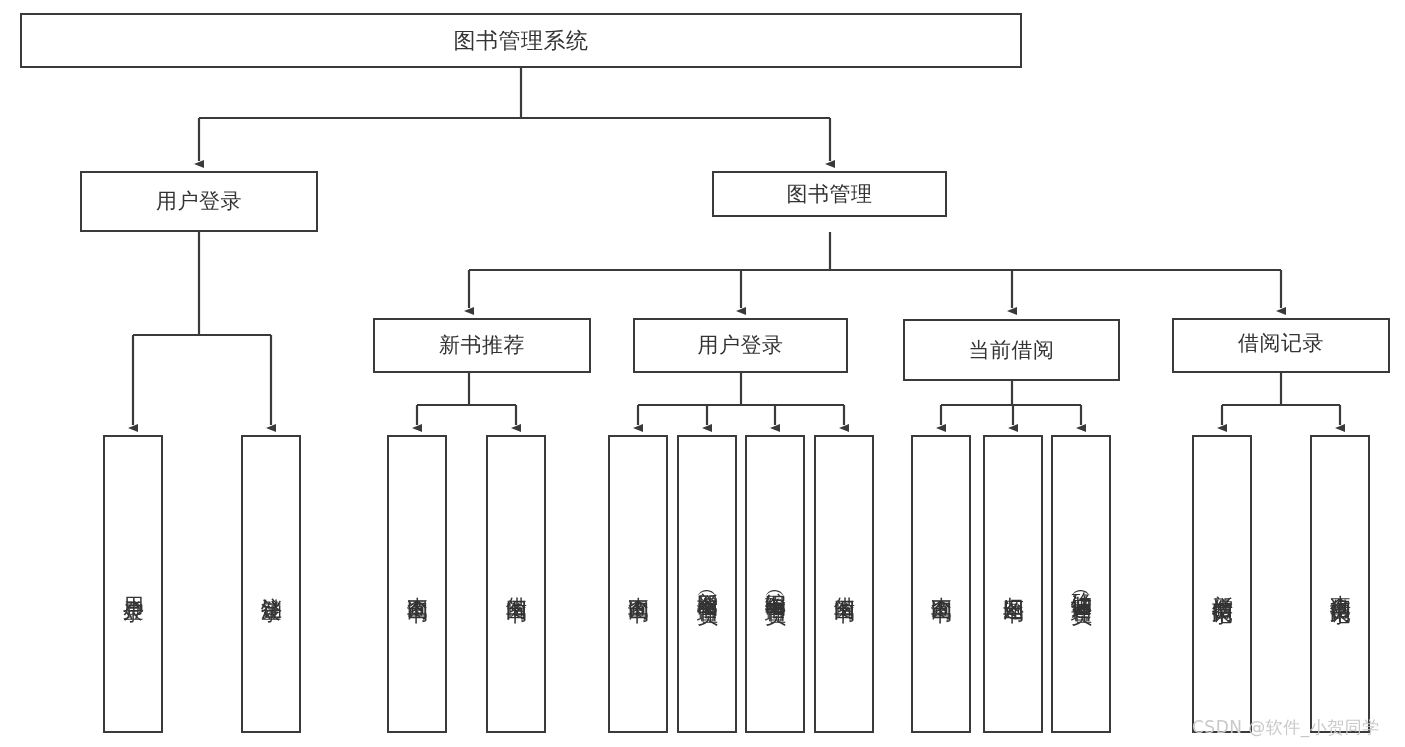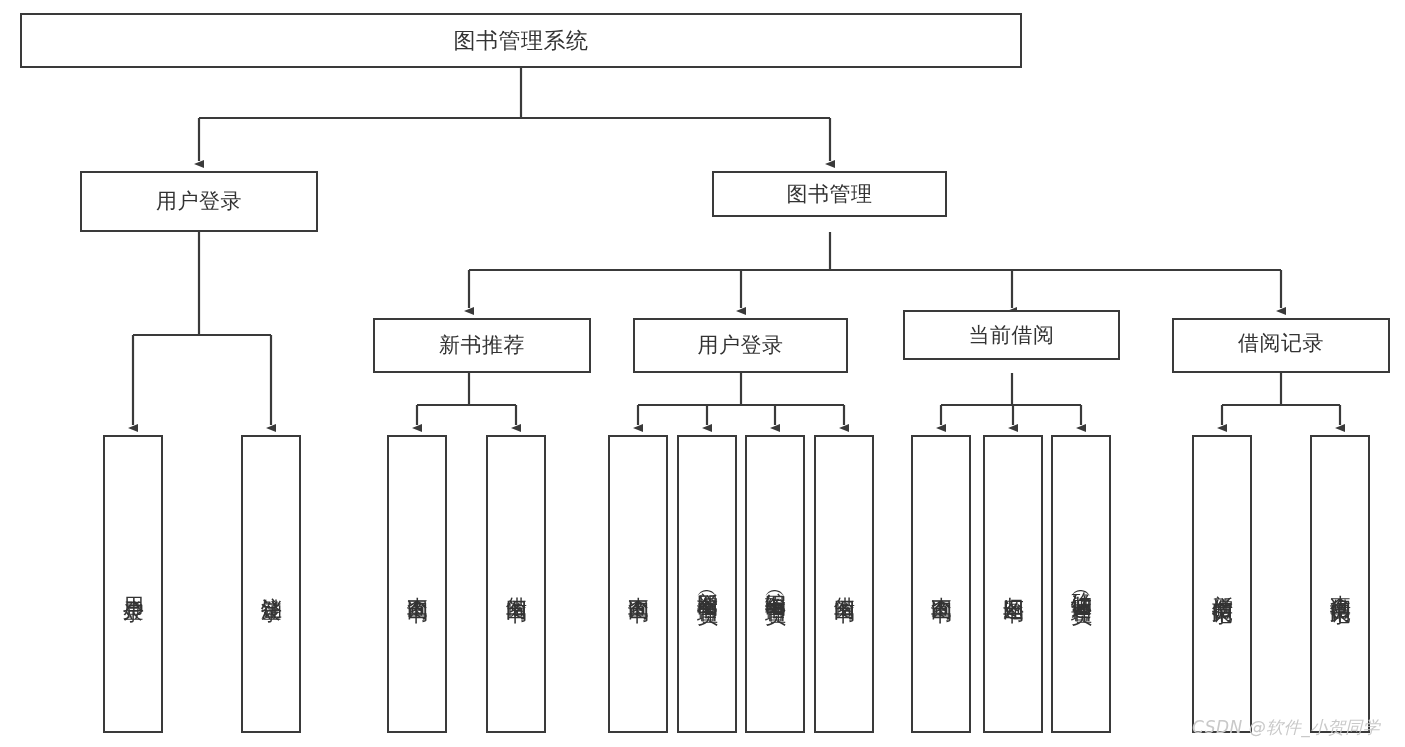--- a/index.html
+++ b/index.html
@@ -55,21 +55,20 @@
   .node-box.root .node-label {
     font-size: 22px;
   }
   .watermark {
     position: absolute;
     color: #c9c9c9;
     font-size: 17px;
     white-space: nowrap;
     letter-spacing: 0.5px;
     pointer-events: none;
-    font-style: italic;
   }
 </style>
 </head>
 <body>
 
 <div id="diagram-root">
   <svg id="diagram-svg" viewBox="0 0 1405 747" xmlns="http://www.w3.org/2000/svg">
     <defs>
       <marker id="arrowhead" markerWidth="8" markerHeight="10" refX="1" refY="5" orient="auto" markerUnits="userSpaceOnUse">
         <path d="M0,0 L8,0 L4,10 Z" fill="#3a3a3a"></path>
@@ -120,21 +119,21 @@
       </div>
       <div class="node-box" style="left: 712px; top: 171px; width: 235px; height: 46px;">
         <span class="node-label">图书管理</span>
       </div>
       <div class="node-box" style="left: 345px; top: 318px; width: 218px; height: 55px; margin-left: 28px;">
         <span class="node-label">新书推荐</span>
       </div>
       <div class="node-box" style="left: 633px; top: 318px; width: 215px; height: 55px;">
         <span class="node-label">用户登录</span>
       </div>
-      <div class="node-box" style="left: 903px; top: 310px; width: 217px; height: 50px;">
+      <div class="node-box" style="left: 903px; top: 319px; width: 217px; height: 62px;">
         <span class="node-label">当前借阅</span>
       </div>
       <div class="node-box" style="left: 1172px; top: 318px; width: 218px; height: 55px; font-family: Liberation Mono, monospace;">
         <span class="node-label">借阅记录</span>
       </div>
       <div class="node-box vertical" style="left: 103px; top: 435px; width: 60px; height: 298px;">
         <span class="node-label">用户登录</span>
       </div>
       <div class="node-box vertical" style="left: 241px; top: 435px; width: 60px; height: 298px;">
         <span class="node-label">注销登录</span>

